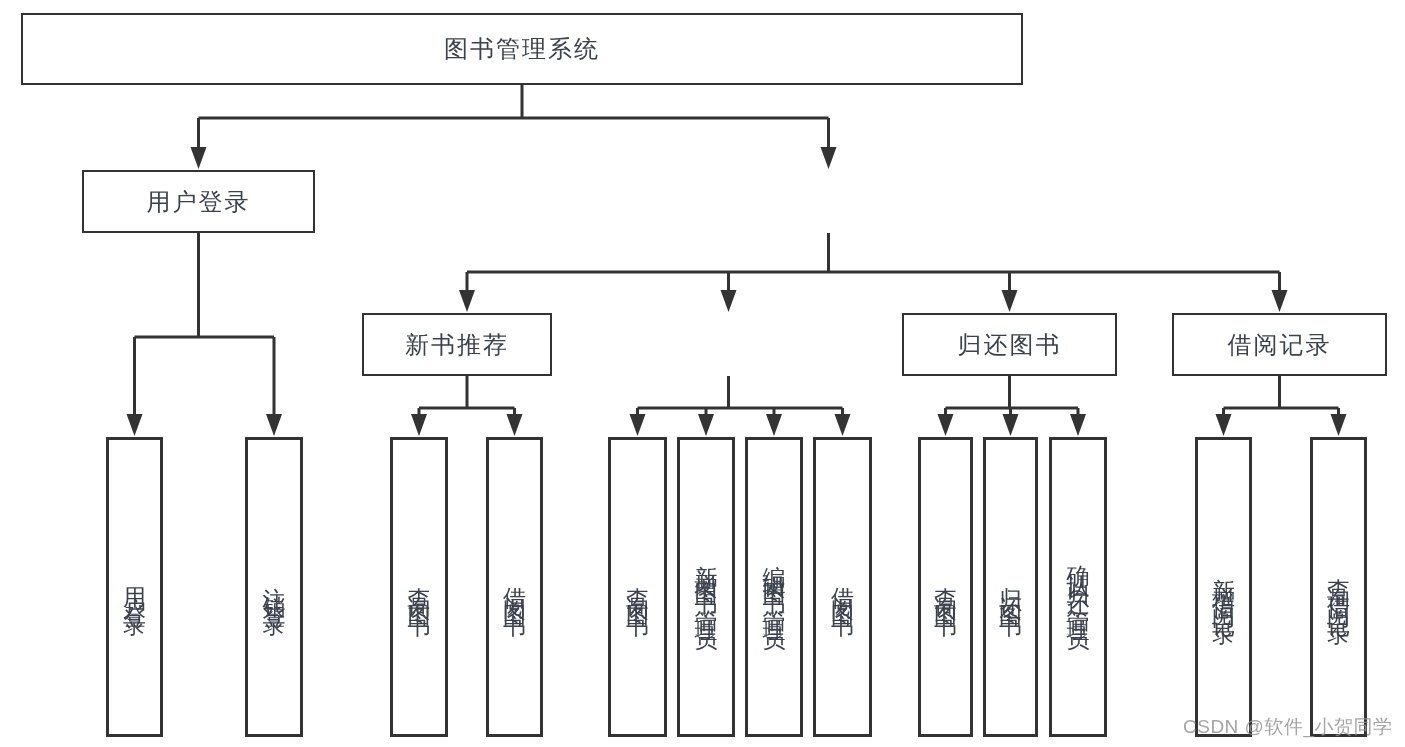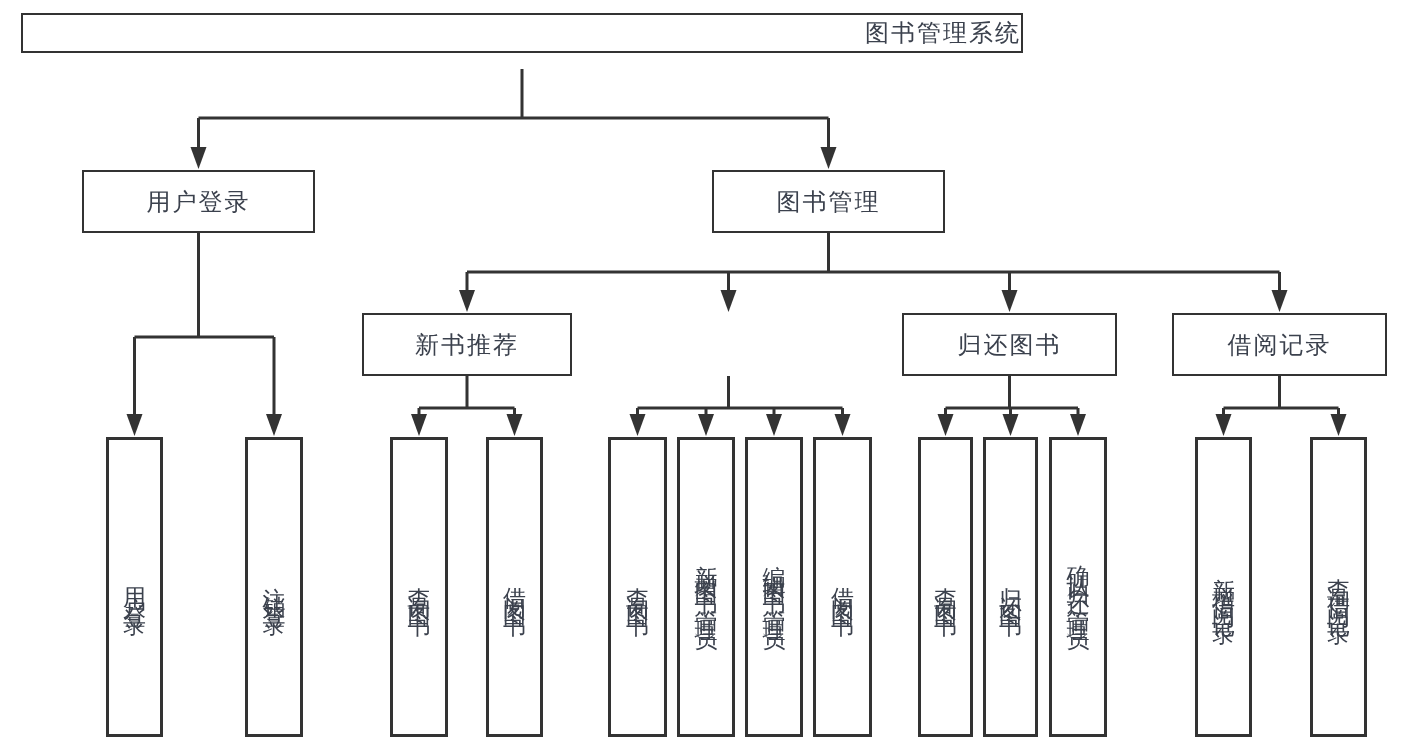--- a/index.html
+++ b/index.html
@@ -64,32 +64,29 @@
       <polygon points="766,414 782,414 774,436"></polygon>
       <polygon points="834.5,414 850.5,414 842.5,436"></polygon>
       <polygon points="937.5,414 953.5,414 945.5,436"></polygon>
       <polygon points="1002.5,414 1018.5,414 1010.5,436"></polygon>
       <polygon points="1070,414 1086,414 1078,436"></polygon>
       <polygon points="1215.5,414 1231.5,414 1223.5,436"></polygon>
       <polygon points="1330.5,414 1346.5,414 1338.5,436"></polygon>
     </g>
   </svg>
 
-  <div class="box hbox root-box" style="left:21px; top:13px; width:1002px; height:40px;justify-content:flex-end;">
+  <div class="box hbox root-box" style="left:21px; top:13px; width:1002px; height:72px;">
     <span>图书管理系统</span>
   </div>
 
   <div class="box hbox" style="left:82px; top:170px; width:233px; height:63px;">
     <span>用户登录</span>
   </div>
-  <div class="box hbox" style="left:712px; top:170px; width:233px; height:63px;">
-    <span>图书管理</span>
-  </div>
 
-  <div class="box hbox" style="left:362px; top:313px; width:210px; height:63px;">
+  <div class="box hbox" style="left:362px; top:313px; width:190px; height:63px;">
     <span>新书推荐</span>
   </div>
   <div class="box hbox" style="left:902px; top:313px; width:215px; height:63px;">
     <span>归还图书</span>
   </div>
   <div class="box hbox" style="left:1172px; top:313px; width:215px; height:63px;">
     <span>借阅记录</span>
   </div>
 
   <div class="box vbox" style="left:106px; top:437px; width:57px; height:300px;">
@@ -129,14 +126,15 @@
     <span class="vtext">确认归还（管理员）</span>
   </div>
 
   <div class="box vbox" style="left:1195px; top:437px; width:57px; height:300px;">
     <span class="vtext">新增借阅记录</span>
   </div>
   <div class="box vbox" style="left:1310px; top:437px; width:57px; height:300px;">
     <span class="vtext">查询借阅记录</span>
   </div>
 
+  <div class="watermark">CSDN @软件_小贺同学</div>
 
 </div>
 
 </body></html>

